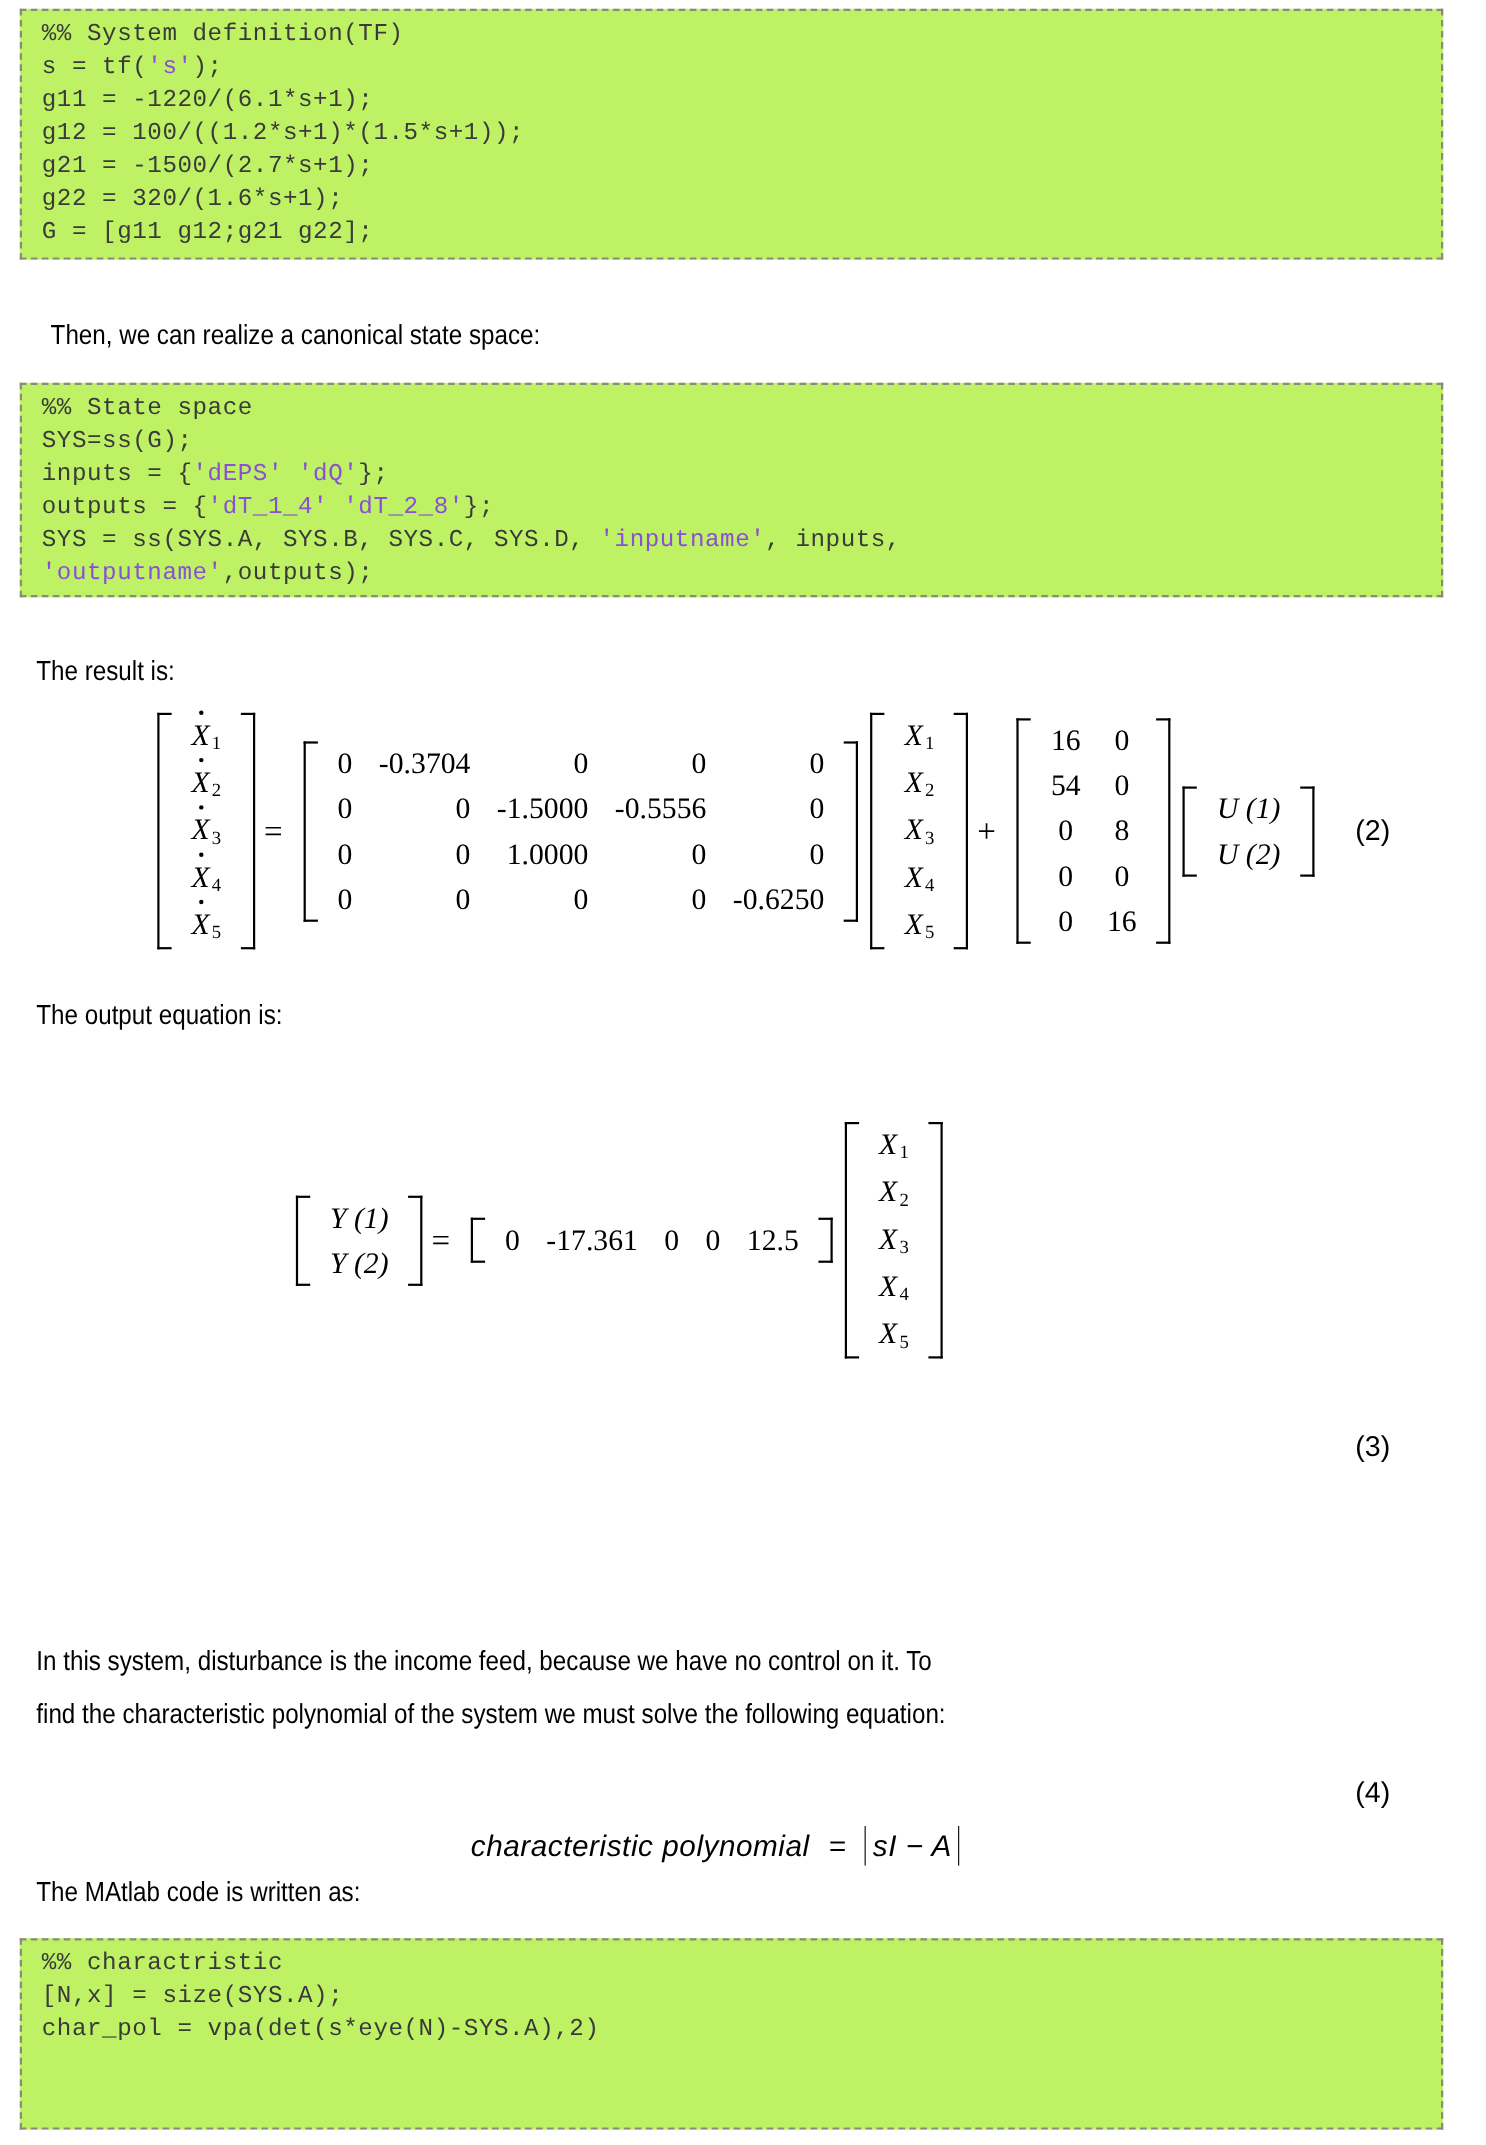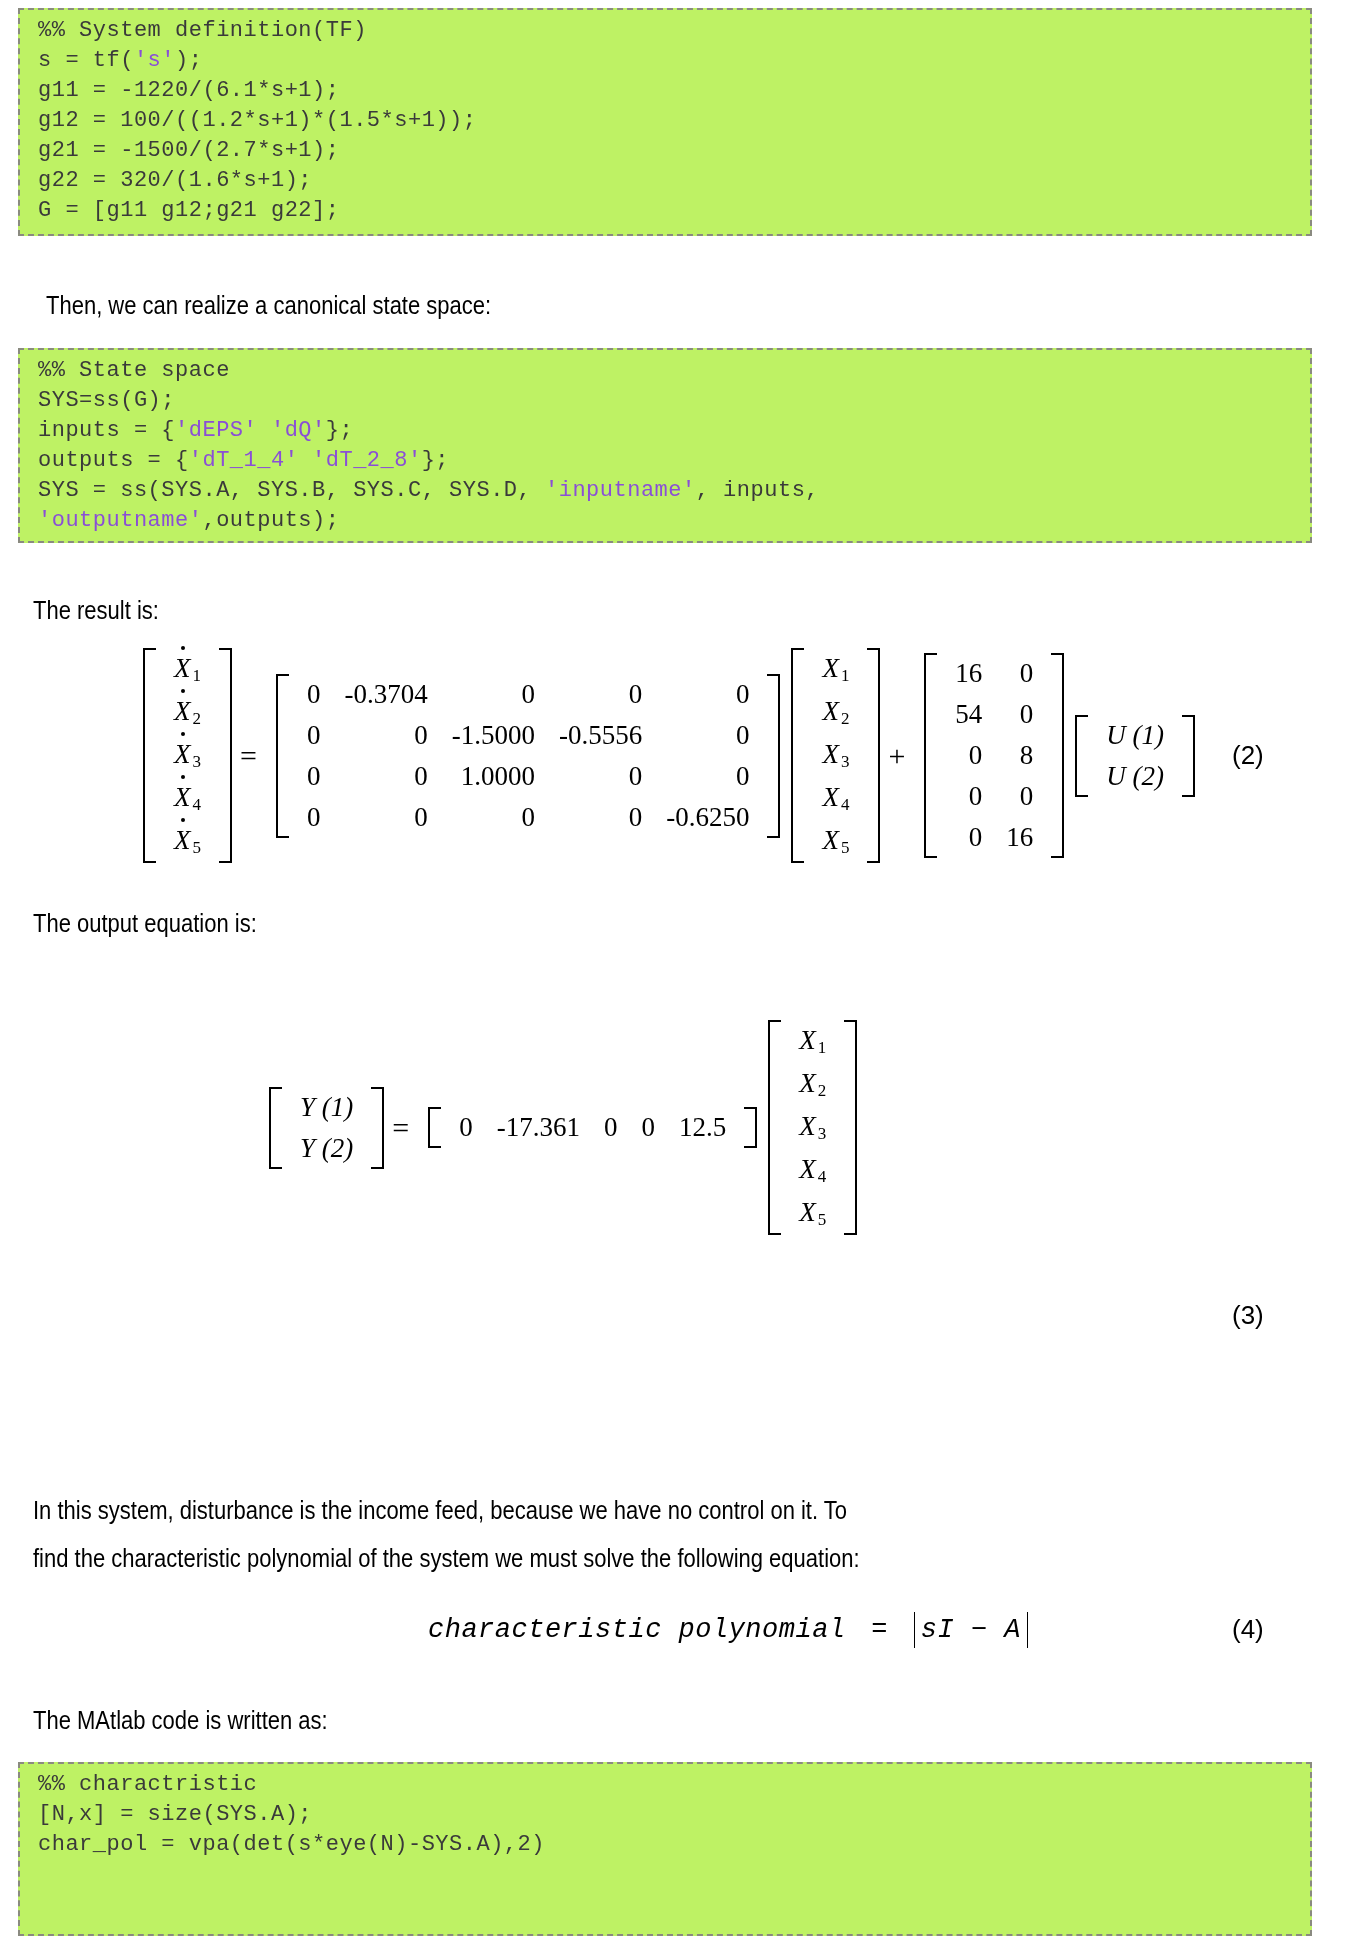--- a/index.html
+++ b/index.html
@@ -80,21 +80,21 @@
     border-collapse: collapse;
   }
   .mat td {
     font-family: "Liberation Serif", serif;
     font-size: 27px;
     text-align: right;
     padding: 7px 12px;
     white-space: nowrap;
     line-height: 1.0;
   }
-  .mat td.ctr { text-align: right; }
+  .mat td.ctr { text-align: center; }
   .varcell {
     font-family: "Liberation Serif", serif;
     font-style: italic;
     font-size: 29px;
     text-align: left;
     padding: 7px 6px;
     white-space: nowrap;
     position: relative;
   }
   .sub {
@@ -118,25 +118,26 @@
     font-size: 30px;
     padding: 0 8px;
   }
   .eqnum {
     position: absolute;
     font-family: "Liberation Sans", sans-serif;
     font-size: 26px;
   }
   .eq4 {
     position: absolute;
-    font-family: Liberation Mono, monospace;
+    font-family: Liberation Sans, sans-serif;
     font-style: italic;
     font-size: 27px;
     letter-spacing: 0.5px;
     white-space: nowrap;
+    margin-top: 48px;
   }
   .absbar {
     display: inline-block;
     border-left: 1.5px solid #000;
     border-right: 1.5px solid #000;
     padding: 0 6px;
     line-height: 1.35;
   }
 </style>
 </head>

